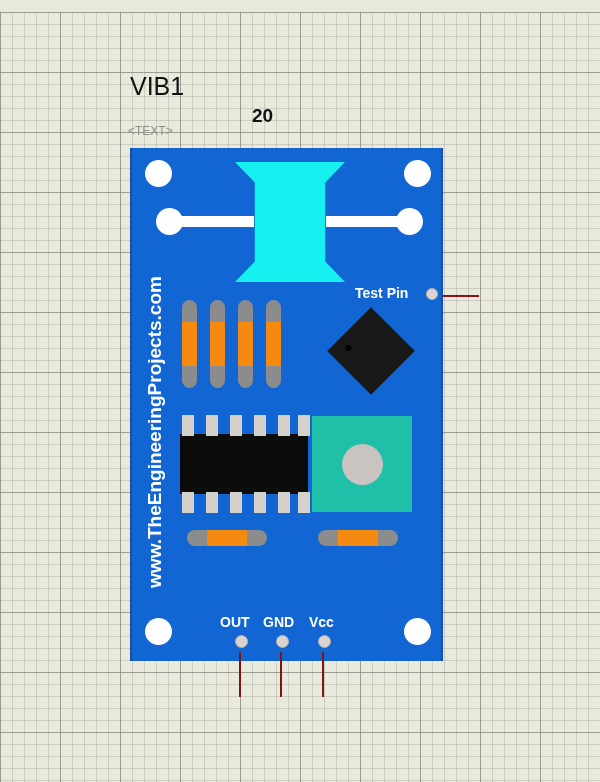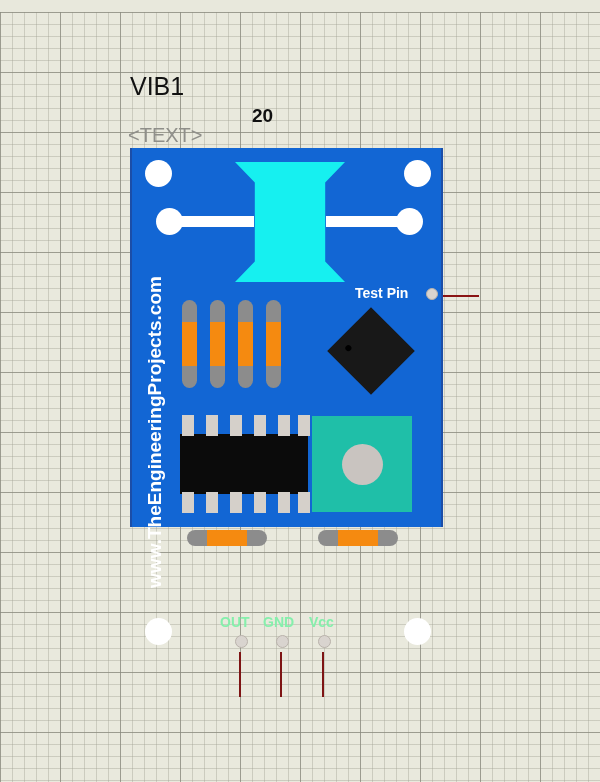--- a/index.html
+++ b/index.html
@@ -53,32 +53,32 @@
   }
   #value-label-overlap {
     left: 252px;
     top: 93px;
     font-size: 19px;
     font-weight: bold;
   }
   #text-label {
     left: 128px;
     top: 112px;
-    font-size: 20px;
+    font-size: 12px;
     color: #8f8f8a;
     font-family: "Liberation Sans", sans-serif;
   }
 
   
   #board {
     position: absolute;
     left: 130px;
     top: 136px;
     width: 313px;
-    height: 379px;
+    height: 513px;
     background: #1266d4;
     border-left: 2px solid #1b4ea8;
     border-right: 2px solid #1b4ea8;
     box-sizing: border-box;
   }
 
   .mount-hole {
     position: absolute;
     width: 27px;
     height: 27px;
@@ -295,21 +295,21 @@
     color: #ffffff;
     text-align: center;
     white-space: nowrap;
   }
 
   
   .pin-label {
     position: absolute;
     font-size: 14px;
     font-weight: bold;
-    color: #86efac;
+    color: #ffffff;
     white-space: nowrap;
   }
   #pin-label-out { left: 88px;  top: 466px; }
   #pin-label-gnd { left: 131px; top: 466px; }
   #pin-label-vcc { left: 177px; top: 466px; }
 
   .pin-pad {
     position: absolute;
     top: 487px;
     width: 13px;

